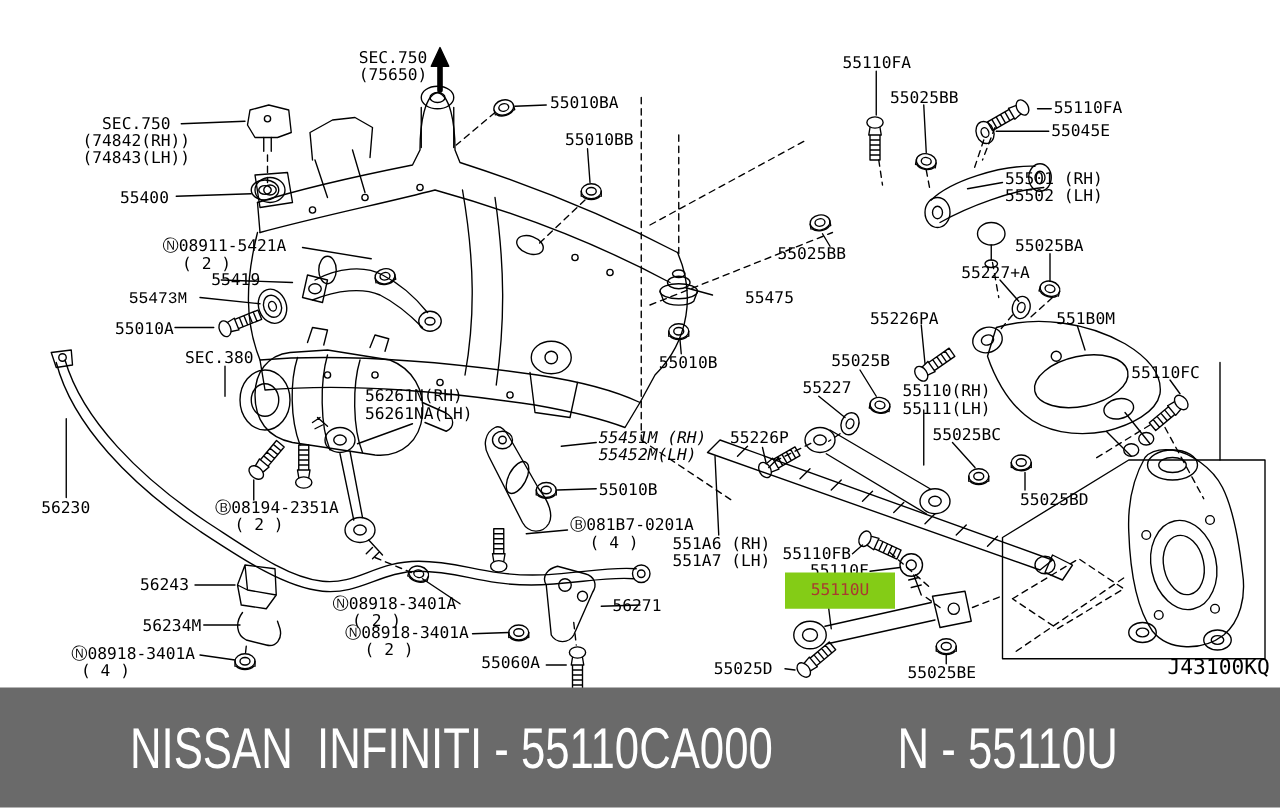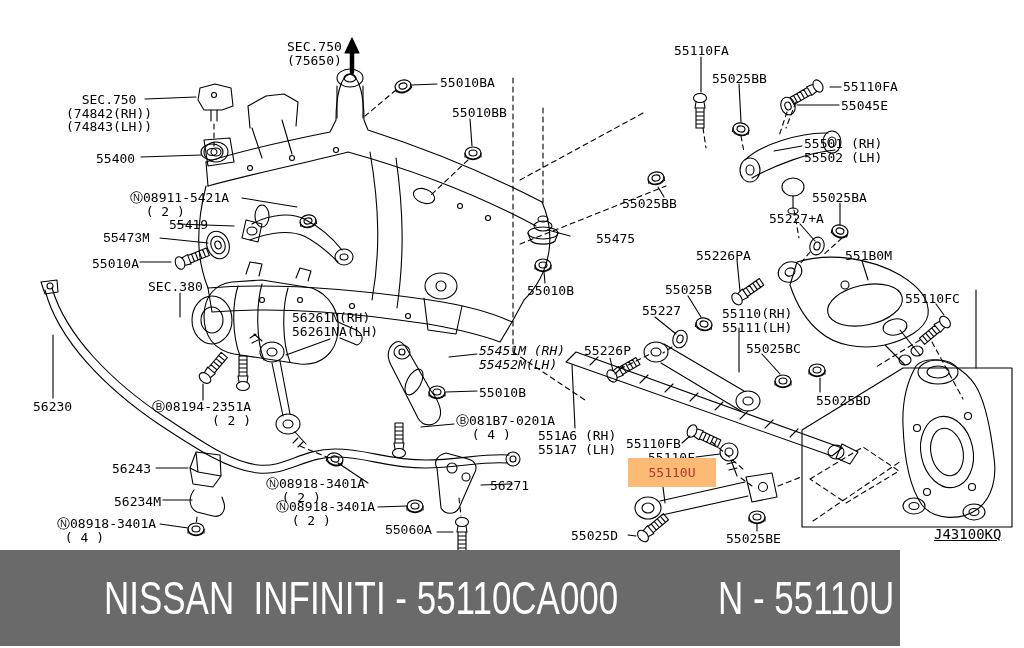--- a/index.html
+++ b/index.html
@@ -4,21 +4,21 @@
 <style>
   html,body{margin:0;padding:0;background:#fff;}
   #stage{position:relative;width:1024px;height:648px;background:#fff;overflow:hidden;
          font-family:"DejaVu Sans Mono","DejaVu Sans",monospace;}
   #art{position:absolute;left:0;top:0;}
   #labels{position:absolute;left:0;top:0;width:1024px;height:648px;}
   .lbl{position:absolute;font:13px/13.5px "DejaVu Sans Mono","DejaVu Sans",monospace;
        color:#000;white-space:pre;}
   .lbl.hl{width:88px;height:29px;display:flex;align-items:center;justify-content:center;
           white-space:nowrap;}
-  #footer{position:absolute;left:0;top:550px;width:900px;height:96px;}
+  #footer{position:absolute;left:0;top:550px;width:1024px;height:96px;}
   .ftxt{position:absolute;top:0;height:96px;line-height:96px;font-family:"Liberation Sans",sans-serif;
         font-size:46px;font-weight:400;transform:scaleX(0.76);transform-origin:left center;
         white-space:pre;}
 </style>
 </head>
 <body>
 
 <div id="stage">
 
   <svg id="art" width="1024" height="648" viewBox="0 0 1024 648">
@@ -272,42 +272,42 @@
       <div class="lbl" style="left: 96px; top: 152px;">55400</div>
       <div class="lbl" style="left: 130px; top: 191px;">Ⓝ08911-5421A
   ( 2 )</div>
       <div class="lbl" style="left: 133px; top: 218px; margin-left: 36px;">55419</div>
       <div class="lbl" style="left: 103px; top: 232px; font-family: Liberation Mono, monospace;">55473M</div>
       <div class="lbl" style="left: 92px; top: 257px;">55010A</div>
       <div class="lbl" style="left: 148px; top: 280px;">SEC.380</div>
       <div class="lbl" style="left: 292px; top: 311px;">56261N(RH)
 56261NA(LH)</div>
       <div class="lbl" style="left: 33px; top: 400px;">56230</div>
-      <div class="lbl" style="left: 152px; top: 400px; text-align: right;">Ⓑ08194-2351A
+      <div class="lbl" style="left: 172px; top: 400px;">Ⓑ08194-2351A
   ( 2 )</div>
       <div class="lbl" style="left: 112px; top: 462px;">56243</div>
       <div class="lbl" style="left: 114px; top: 495px;">56234M</div>
       <div class="lbl" style="left: 57px; top: 517px;">Ⓝ08918-3401A
  ( 4 )</div>
       <div class="lbl" style="left: 266px; top: 477px;">Ⓝ08918-3401A
   ( 2 )</div>
       <div class="lbl" style="left: 276px; top: 500px;">Ⓝ08918-3401A
   ( 2 )</div>
-      <div class="lbl" style="left: 385px; top: 524px; font-family: Liberation Mono, monospace;">55060A</div>
+      <div class="lbl" style="left: 385px; top: 524px;">55060A</div>
       <div class="lbl" style="left: 490px; top: 479px;">56271</div>
       <div class="lbl" style="left: 479px; top: 344px; font-style: italic;">55451M (RH)
 55452M(LH)</div>
       <div class="lbl" style="left: 479px; top: 386px;">55010B</div>
       <div class="lbl" style="left: 456px; top: 414px;">Ⓑ081B7-0201A
   ( 4 )</div>
       <div class="lbl" style="left: 538px; top: 429px;">551A6 (RH)
 551A7 (LH)</div>
       <div class="lbl" style="left: 626px; top: 437px;">55110FB</div>
       <div class="lbl" style="left: 648px; top: 451px;">55110F</div>
-      <div class="lbl hl" style="left: 628px; top: 458px; background: #fdba74; color: rgb(169, 58, 48);">55110U</div>
+      <div class="lbl hl" style="left: 628px; top: 458px; background: #84cc16; color: rgb(169, 58, 48);">55110U</div>
       <div class="lbl" style="left: 571px; top: 529px;">55025D</div>
       <div class="lbl" style="left: 726px; top: 532px;">55025BE</div>
       <div class="lbl" style="left: 584px; top: 344px;">55226P</div>
       <div class="lbl" style="left: 596px; top: 232px;">55475</div>
       <div class="lbl" style="left: 527px; top: 284px;">55010B</div>
       <div class="lbl" style="left: 622px; top: 197px;">55025BB</div>
       <div class="lbl" style="left: 696px; top: 249px;">55226PA</div>
       <div class="lbl" style="left: 769px; top: 212px;">55227+A</div>
       <div class="lbl" style="left: 812px; top: 191px;">55025BA</div>
       <div class="lbl" style="left: 674px; top: 44px;">55110FA</div>
@@ -317,21 +317,21 @@
       <div class="lbl" style="left: 804px; top: 137px;">55501 (RH)
 55502 (LH)</div>
       <div class="lbl" style="left: 845px; top: 249px;">551B0M</div>
       <div class="lbl" style="left: 905px; top: 292px;">55110FC</div>
       <div class="lbl" style="left: 665px; top: 283px;">55025B</div>
       <div class="lbl" style="left: 642px; top: 304px; text-align: right;">55227</div>
       <div class="lbl" style="left: 722px; top: 307px;">55110(RH)
 55111(LH)</div>
       <div class="lbl" style="left: 746px; top: 342px;">55025BC</div>
       <div class="lbl" style="left: 816px; top: 394px;">55025BD</div>
-      <div class="lbl" style="left: 934px; top: 528px; font-size: 14px; text-decoration: underline;">J43100KQ</div>
+      <div class="lbl" style="left: 934px; top: 528px; font-size: 17px;">J43100KQ</div>
     </div>
 
   <div id="footer" style="background: rgb(106, 106, 106);">
     <span class="ftxt" style="left: 104px; color: rgb(255, 255, 255);">NISSAN  INFINITI - 55110CA000</span>
     <span class="ftxt" style="left: 718px; color: rgb(255, 255, 255);">N - 55110U</span>
   </div>
 
 </div>
 
 </body></html>

